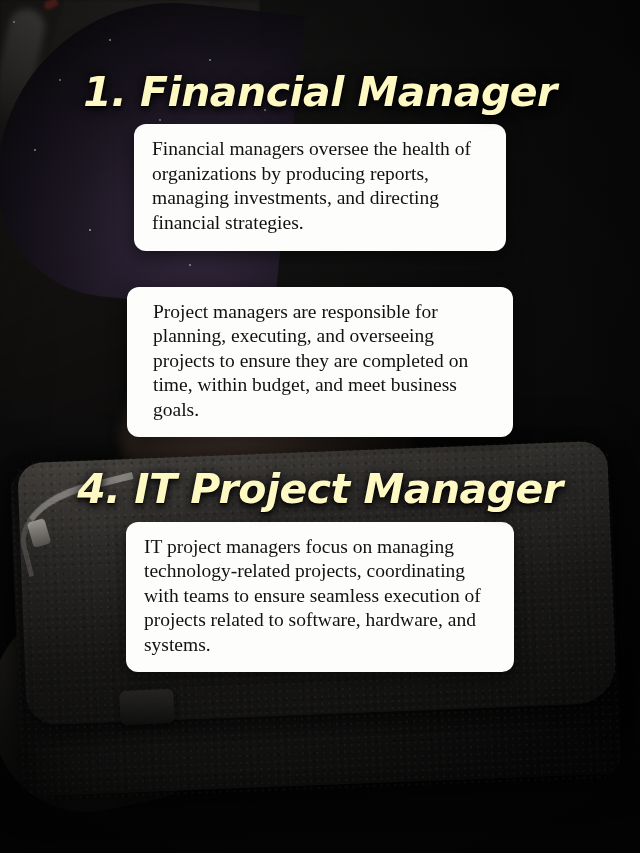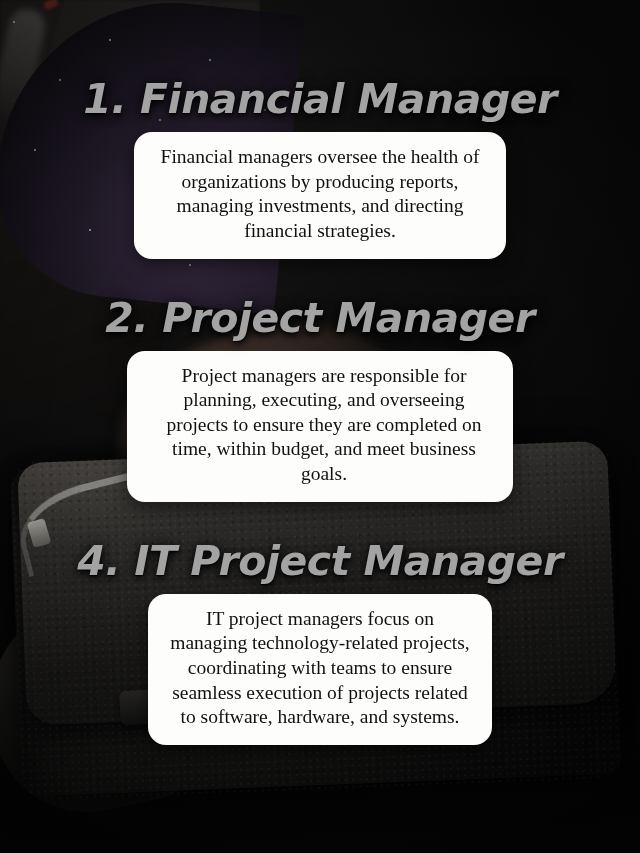--- a/index.html
+++ b/index.html
@@ -166,52 +166,51 @@
     padding: 66px 0 0 0;
     box-sizing: border-box;
   }
   .entry {
     width: 100%;
   }
   .entry-spacer-1 { height: 26px; }
   .entry-spacer-2 { height: 26px; }
 
   .heading {
-    margin: 11px;
+    margin: 4px;
     text-align: center;
-    color: #a3a3a3;
+    color: #fef9c3;
     font-family: "DejaVu Sans", sans-serif;
     font-weight: 700;
     font-style: italic;
     font-size: 41px;
     letter-spacing: -0.5px;
     line-height: 1.08;
     text-shadow:
       0 3px 6px rgba(0,0,0,.85),
       0 0 14px rgba(0,0,0,.7),
       0 1px 1px rgba(0,0,0,.9);
     padding: 0 10px;
   }
 
   .card {
     background: #fdfdfb;
     color: #111111;
-    border-radius: 18px;
+    border-radius: 12px;
     margin: 10px auto 0 auto;
     padding: 13px 18px 15px 18px;
     box-sizing: border-box;
-    text-align: center;
     font-family: "Liberation Serif", serif;
     font-size: 19.5px;
     line-height: 1.26;
     box-shadow: 0 6px 18px rgba(0,0,0,.55);
   }
   .card-1 { width: 372px; }
   .card-2 { width: 386px; padding-left: 26px; }
-  .card-3 { width: 344px; }
+  .card-3 { width: 388px; }
 </style>
 </head>
 <body>
 
 <div id="poster">
 
   <div class="bg-layer bg-base"></div>
   <div class="bg-layer bg-panel-left"></div>
   <div class="bg-layer bg-panel-topright"></div>
   <div class="bg-layer bg-strip"></div>
@@ -231,21 +230,20 @@
   <div class="content">
 
     <div class="entry">
       <h1 class="heading">1. Financial Manager</h1>
       <div class="card card-1">Financial managers oversee the health of organizations by producing reports, managing investments, and directing financial strategies.</div>
     </div>
 
     <div class="entry-spacer-1"></div>
 
     <div class="entry">
-      <h1 class="heading">2. Project Manager</h1>
       <div class="card card-2">Project managers are responsible for planning, executing, and overseeing projects to ensure they are completed on time, within budget, and meet business goals.</div>
     </div>
 
     <div class="entry-spacer-2"></div>
 
     <div class="entry">
       <h1 class="heading">4. IT Project Manager</h1>
       <div class="card card-3">IT project managers focus on managing technology-related projects, coordinating with teams to ensure seamless execution of projects related to software, hardware, and systems.</div>
     </div>
 

